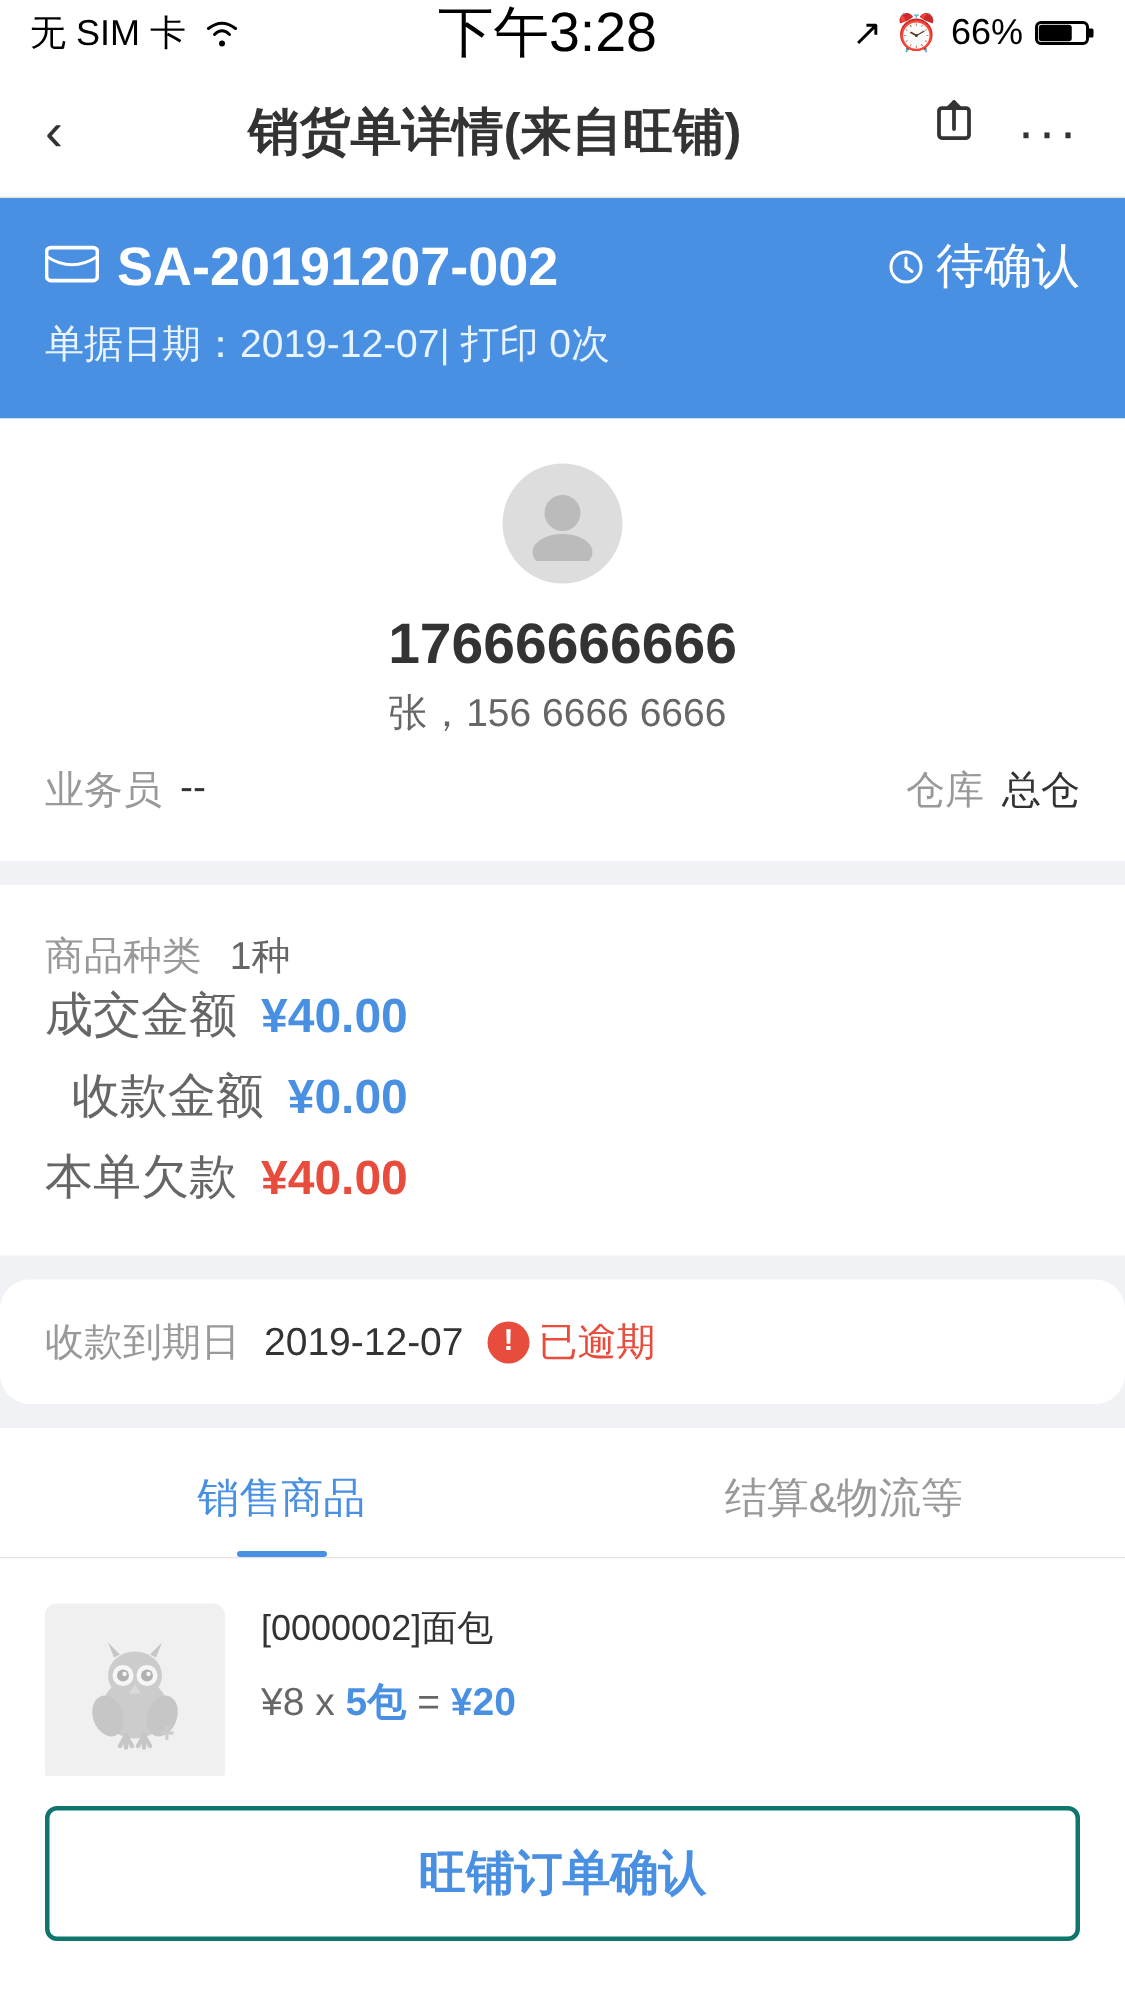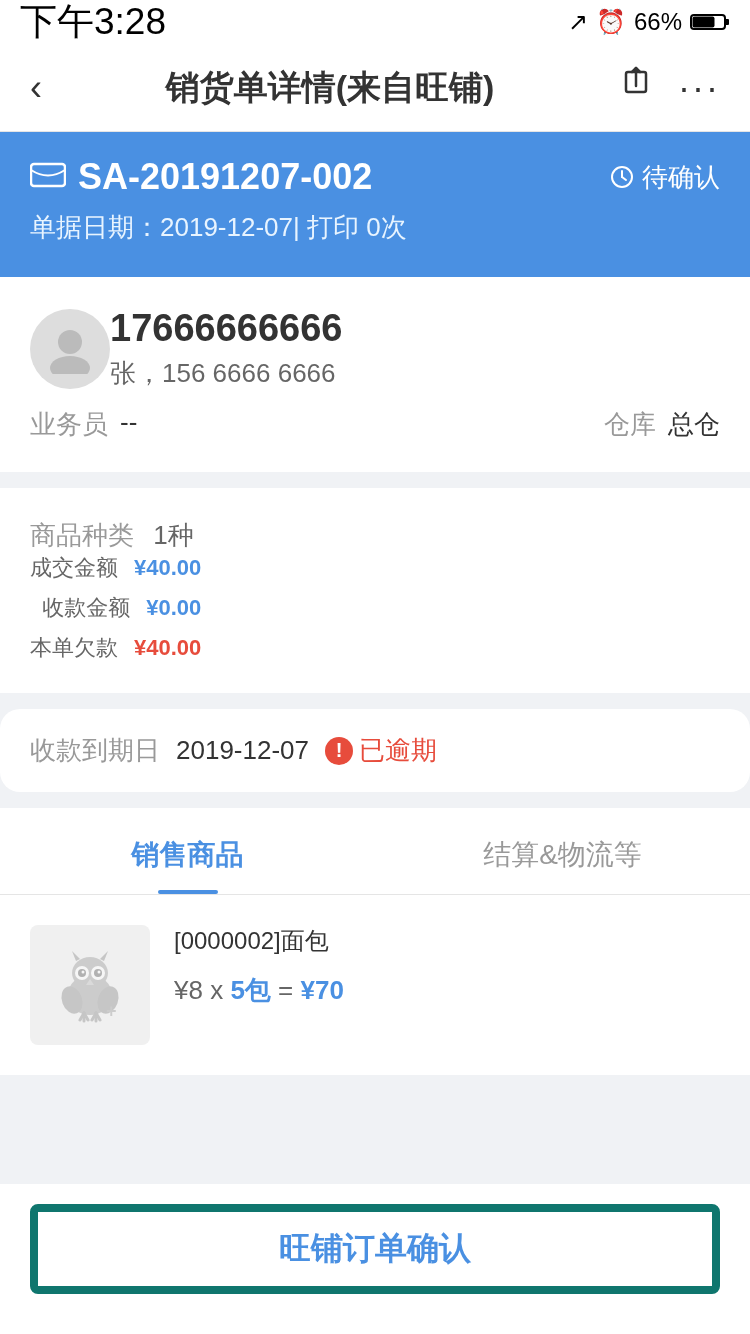--- a/index.html
+++ b/index.html
@@ -78,37 +78,39 @@
       color: #fff;
       display: flex;
       align-items: center;
       gap: 12px;
     }
     .order-status {
       display: flex;
       align-items: center;
       gap: 8px;
       color: #fff;
-      font-size: 26px;
+      font-size: 32px;
     }
     .order-date {
       font-size: 26px;
       color: #e8f4ff;
     }
 
     
     .customer-card {
       background: #fff;
       padding: 30px;
       margin-bottom: 16px;
     }
     .customer-top {
       display: flex;
       align-items: center;
+      gap: 20px;
       margin-bottom: 16px;
+      flex-direction: column;
     }
     .customer-avatar {
       width: 80px;
       height: 80px;
       border-radius: 50%;
       background: #ddd;
       display: flex;
       align-items: center;
       justify-content: center;
       font-size: 40px;
@@ -162,21 +164,21 @@
     .summary-right {
       display: flex;
       flex-direction: column;
       align-items: flex-end;
       gap: 10px;
     }
     .summary-row {
       display: flex;
       align-items: center;
       gap: 16px;
-      font-size: 22px;
+      font-size: 32px;
     }
     .summary-row-label { color: #666; }
     .amount-blue { color: #4a90e2; font-weight: 600; }
     .amount-red { color: #e74c3c; font-weight: 600; }
 
     
     .due-card {
       background: #fff;
       padding: 24px 30px;
       margin-bottom: 16px;
@@ -222,21 +224,21 @@
       flex: 1;
       text-align: center;
       padding: 28px 0 20px;
       font-size: 28px;
       color: #999;
       position: relative;
       cursor: pointer;
     }
     .tab-item.active {
       color: #4a90e2;
-      font-weight: 700;
+      font-weight: 400;
     }
     .tab-item.active::after {
       content: '';
       position: absolute;
       bottom: 0;
       left: 50%;
       transform: translateX(-50%);
       width: 60px;
       height: 4px;
       background: #4a90e2;
@@ -283,41 +285,50 @@
       position: fixed;
       bottom: 0;
       left: 0;
       width: 750px;
       background: #fff;
       padding: 20px 30px 40px;
     }
     .confirm-button {
       width: 100%;
       height: 90px;
-      border: 8px solid #0f766e;
+      border: 3px solid #0f766e;
       border-radius: 8px;
       background: #fff;
       color: #4a90e2;
       font-size: 32px;
       font-weight: 600;
       cursor: pointer;
       display: flex;
       align-items: center;
       justify-content: center;
     }
 
     
     .owl-svg {
       opacity: 0.4;
     }
   </style>
 </head>
 <body>
 
 <div class="status-bar">
+  <div class="status-left">
+    <span>无 SIM 卡</span>
+    <svg width="28" height="20" viewBox="0 0 28 20">
+      <path d="M14 16 Q14 16 14 16" fill="#000"></path>
+      <path d="M9 11 Q14 6 19 11" stroke="#000" stroke-width="2" fill="none" stroke-linecap="round"></path>
+      <path d="M5 7 Q14 0 23 7" stroke="#000" stroke-width="2" fill="none" stroke-linecap="round"></path>
+      <circle cx="14" cy="17" r="2" fill="#000"></circle>
+    </svg>
+  </div>
   <div class="status-center">下午3:28</div>
   <div class="status-right">
     <span>↗</span>
     <span>⏰</span>
     <span>66%</span>
     <svg width="40" height="20" viewBox="0 0 40 20">
       <rect x="1" y="3" width="34" height="14" rx="3" stroke="#000" stroke-width="2" fill="none"></rect>
       <rect x="35" y="7" width="4" height="6" rx="1" fill="#000"></rect>
       <rect x="2.5" y="4.5" width="22" height="11" rx="2" fill="#000"></rect>
     </svg>
@@ -465,21 +476,21 @@
       <text x="56" y="72" font-size="18" fill="#999" font-weight="bold">+</text>
     </svg>
   </div>
   <div class="product-info">
     <div class="product-name">[0000002]面包</div>
     <div class="product-price">
       <span>¥8</span>
       <span> x </span>
       <span class="price-highlight">5包</span>
       <span> = </span>
-      <span class="price-total">¥70</span>
+      <span class="price-total">¥20</span>
     </div>
   </div>
 </div>
 
 <div style="height: 200px; background: #f0f2f5;"></div>
 <div style="height: 130px;"></div>
 
 <div class="bottom-bar">
   <button class="confirm-button">旺铺订单确认</button>
 </div>

